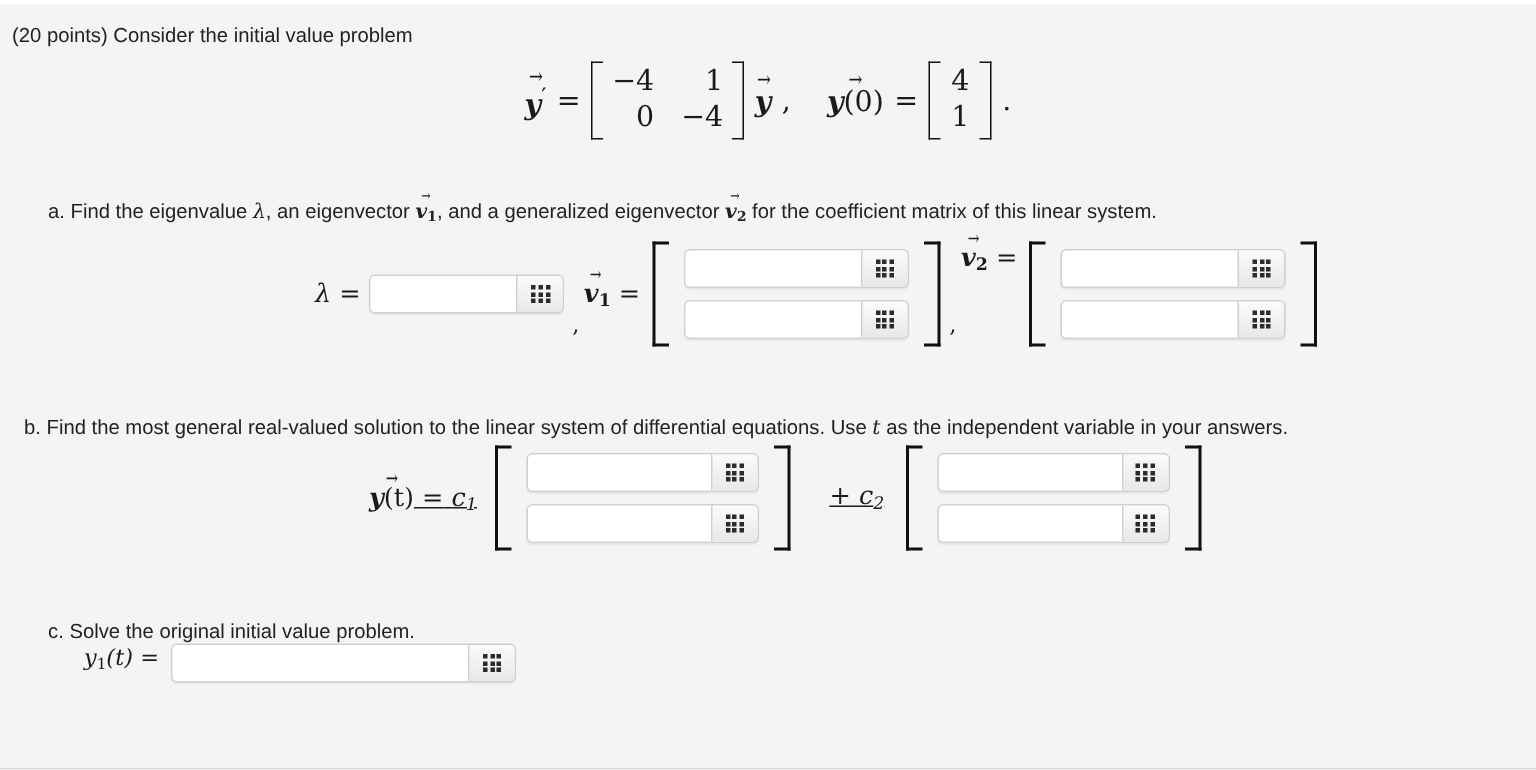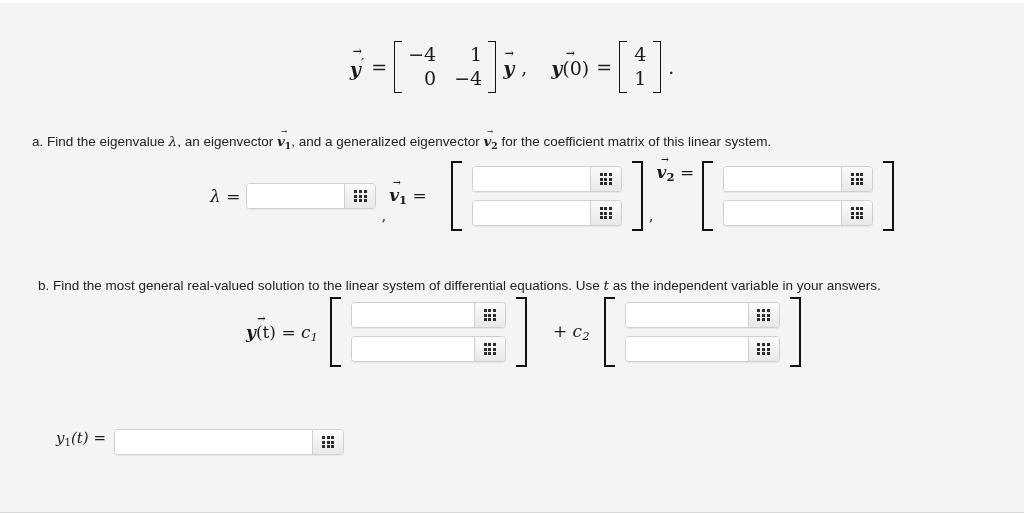--- a/index.html
+++ b/index.html
@@ -134,21 +134,21 @@
   .colvec .cells {
     grid-template-columns: auto;
     column-gap: 0;
     padding: 3px 7px;
   }
   .colvec .cells span { text-align: center; }
 
   
   .qpart { position: absolute; }
   #part-a-text { left: 32px; top: 128px; }
-  #part-b-text { left: 38px; top: 273px; }
+  #part-b-text { left: 16px; top: 273px; }
   #part-c-text { left: 32px; top: 409px; }
 
   
   .answer-box {
     display: inline-flex;
     align-items: stretch;
     background: #ffffff;
     border: 1px solid #cfcfcf;
     border-radius: 4px;
     box-shadow: 0 1px 1px rgba(0,0,0,0.06);
@@ -227,32 +227,33 @@
   #row-a {
     position: absolute;
     left: 210px;
     top: 158px;
     display: flex;
     align-items: center;
   }
   #lambda-group { display: flex; align-items: center; gap: 6px; }
   #box-lambda { width: 130px; }
   #comma-1 { font-family: "DejaVu Serif", serif; font-size: 15px; margin: 0 3px 0 5px; align-self: flex-end; padding-bottom: 6px;}
-  #v1-group { display: flex; align-items: center; gap: 24px; }
+  #v1-group { display: flex; align-items: center; gap: 8px; }
   #v2-group { display: flex; align-items: flex-start; gap: 8px; }
   #comma-2 { font-family: "DejaVu Serif", serif; font-size: 15px; margin: 0 3px 0 6px; align-self: flex-end; padding-bottom: 6px;}
   .vbox-a { width: 150px; }
 
   
   #row-b {
     position: absolute;
     left: 246px;
     top: 294px;
     display: flex;
     align-items: center;
+    text-decoration: underline;
   }
   #yt-label { margin-right: 12px; }
   #plus-c2 { margin: 0 14px 0 26px; text-align: center; }
   .vbox-b { width: 155px; }
 
   
   #row-c {
     position: absolute;
     left: 44px;
     top: 426px;
@@ -264,20 +265,21 @@
     margin-bottom: 6px;
   }
   .c-line .lbl-sm { width: 62px; text-align: right; }
   .cbox { width: 230px; }
 </style>
 </head>
 <body>
 
 <div class="page">
 
+  <div id="stem-text" class="prompt">(20 points) Consider the initial value problem</div>
 
   <div id="display-equation">
     <span class="eqrow">
       <span class="vecy"><span>y</span><span style="font-style:normal;font-weight:normal;font-size:0.8em;vertical-align:0.45em;">′</span></span>
       <span>=</span>
       <span class="matrix2">
         <span class="brk brk-l"></span>
         <span class="cells">
           <span>−4</span>
           <span>1</span>
@@ -500,20 +502,21 @@
                 <i></i>
                 <i></i>
               </span>
             </span>
         </span>
       </span>
       <span class="brk-tall brk-r"></span>
     </span>
   </div>
 
+  <div id="part-c-text" class="qpart prompt">c. Solve the original initial value problem.</div>
 
   <div id="row-c">
 
     <div class="c-line">
       <span class="lbl-sm"><span class="mathfont it">y</span><span class="sub" style="font-style:normal;">1</span><span class="mathfont it">(t)</span> <span class="mathfont">=</span></span>
       <span class="answer-box cbox">
         <input class="field" type="text" value="" style="">
         <span class="gridbtn">
             <span class="gicon">
               <i></i>

